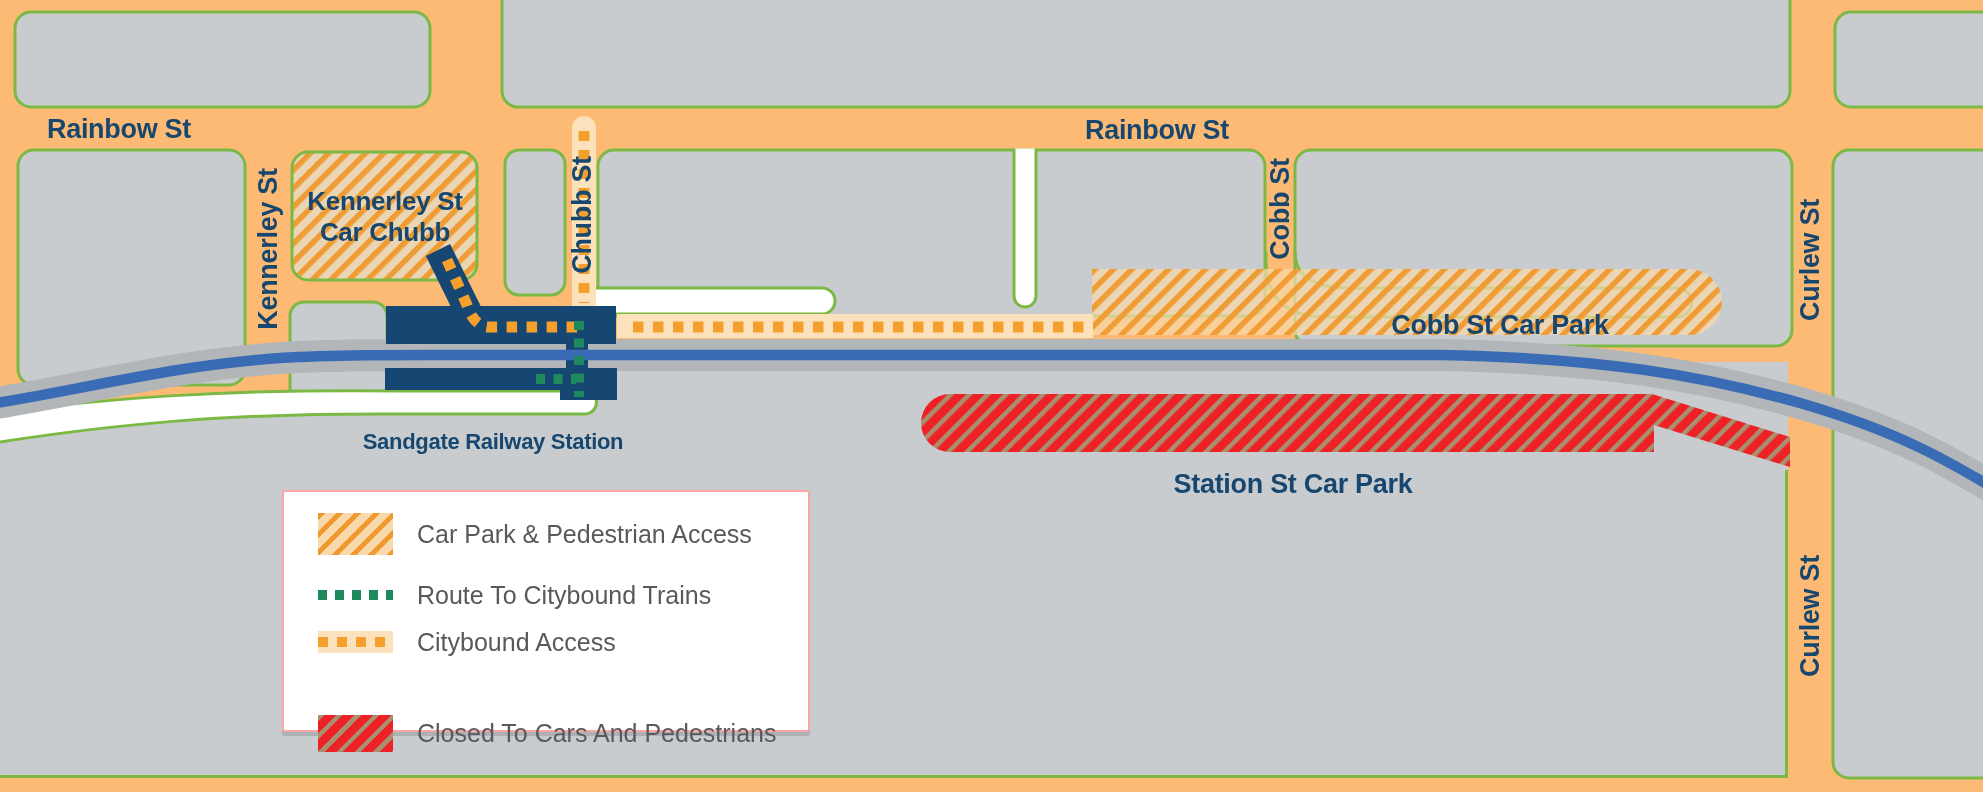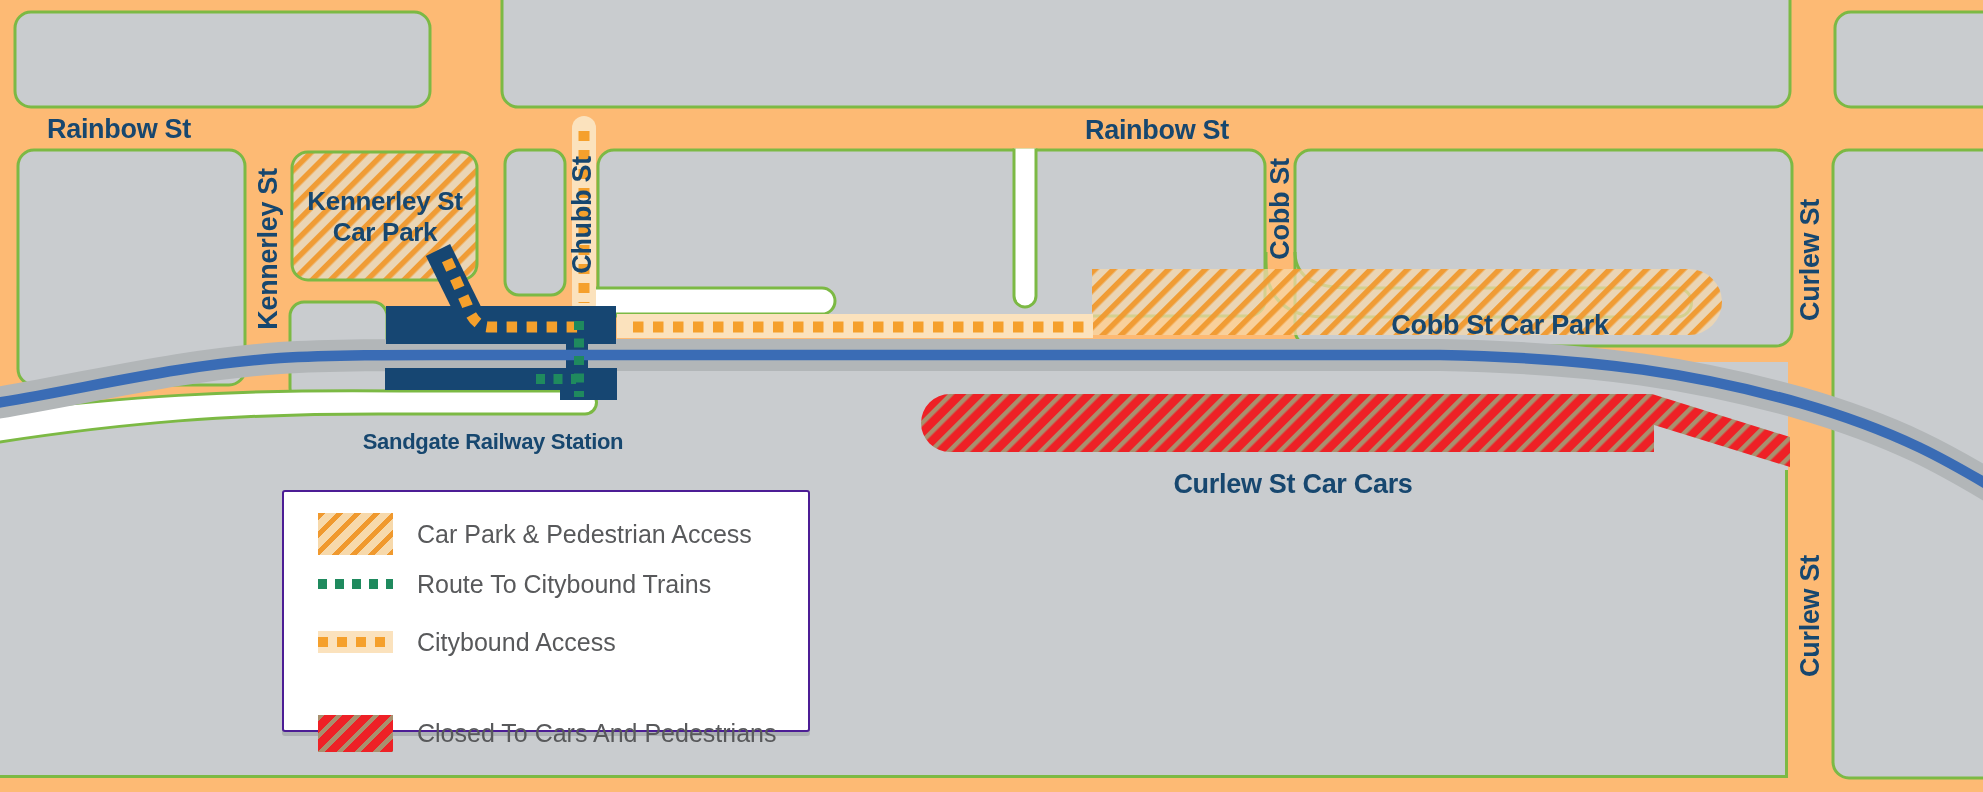--- a/index.html
+++ b/index.html
@@ -12,21 +12,21 @@
     position:absolute;color:#17476f;font-weight:bold;white-space:nowrap;
     transform:translate(-50%,-50%);letter-spacing:-0.3px;
   }
   .maplabel.vert{transform:translate(-50%,-50%) rotate(-90deg);}
   .s27{font-size:27px;}
   .s31{font-size:22px;}
   .carpark-2line{font-size:26px;line-height:31px;text-align:center;}
   
   .legend{
     position:absolute;left:282px;top:490px;width:528px;height:242px;
-    background:#ffffff;border:2px solid #4c1d95;border-radius:3px;
+    background:#ffffff;border:2px solid #fca5a5;border-radius:3px;
     box-shadow:0 4px 0 rgba(140,145,148,.45);box-sizing:border-box;
   }
   .legend-row{position:absolute;left:34px;height:42px;display:flex;align-items:center;}
   .legend-swatch{width:75px;flex:0 0 75px;margin-right:24px;}
   .legend-label{color:#58595b;font-size:25px;white-space:nowrap;}
   .sw-carpark{
     height:42px;
     background:repeating-linear-gradient(135deg,#f0992e 0 5px,#f7d9ab 5px 13px);
   }
   .sw-citybound{
@@ -117,33 +117,33 @@
   <div class="maplabel s27" style="left:119px;top:129px;">Rainbow St</div>
   <div class="maplabel s27" style="left:1157px;top:130px;">Rainbow St</div>
   <div class="maplabel vert s27" style="left:268px;top:249px;">Kennerley St</div>
   <div class="maplabel vert s27" style="left:582px;top:215px;">Chubb St</div>
   <div class="maplabel vert s27" style="left:1280px;top:209px;">Cobb St</div>
   <div class="maplabel vert s27" style="left:1810px;top:260px;">Curlew St</div>
   <div class="maplabel vert s27" style="left:1810px;top:616px;">Curlew St</div>
 
   <div class="maplabel carpark-2line" style="left:385px;top:217px;">
     <div>Kennerley St</div>
-    <div>Car Park</div>
+    <div>Car Chubb</div>
   </div>
 
   <div class="maplabel s31" style="left:493px;top:442px;">Sandgate Railway Station</div>
   <div class="maplabel s27" style="left:1500px;top:301px;margin-top:24px;">Cobb St Car Park</div>
-  <div class="maplabel s27" style="left:1293px;top:484px;">Curlew St Car Cars</div>
+  <div class="maplabel s27" style="left:1293px;top:484px;">Station St Car Park</div>
 
   <div class="legend">
     <div class="legend-row" style="top:21px;">
       <div class="legend-swatch sw-carpark"></div>
       <div class="legend-label">Car Park &amp; Pedestrian Access</div>
     </div>
-    <div class="legend-row" style="top:71px;">
+    <div class="legend-row" style="top:82px;">
       <div class="legend-swatch sw-citybound"></div>
       <div class="legend-label">Route To Citybound Trains</div>
     </div>
     <div class="legend-row" style="top:129px;">
       <div class="legend-swatch sw-pedband">
         <div class="dashes"></div>
       </div>
       <div class="legend-label">Citybound Access</div>
     </div>
     <div class="legend-row" style="top:182px;margin-top:38px;">

